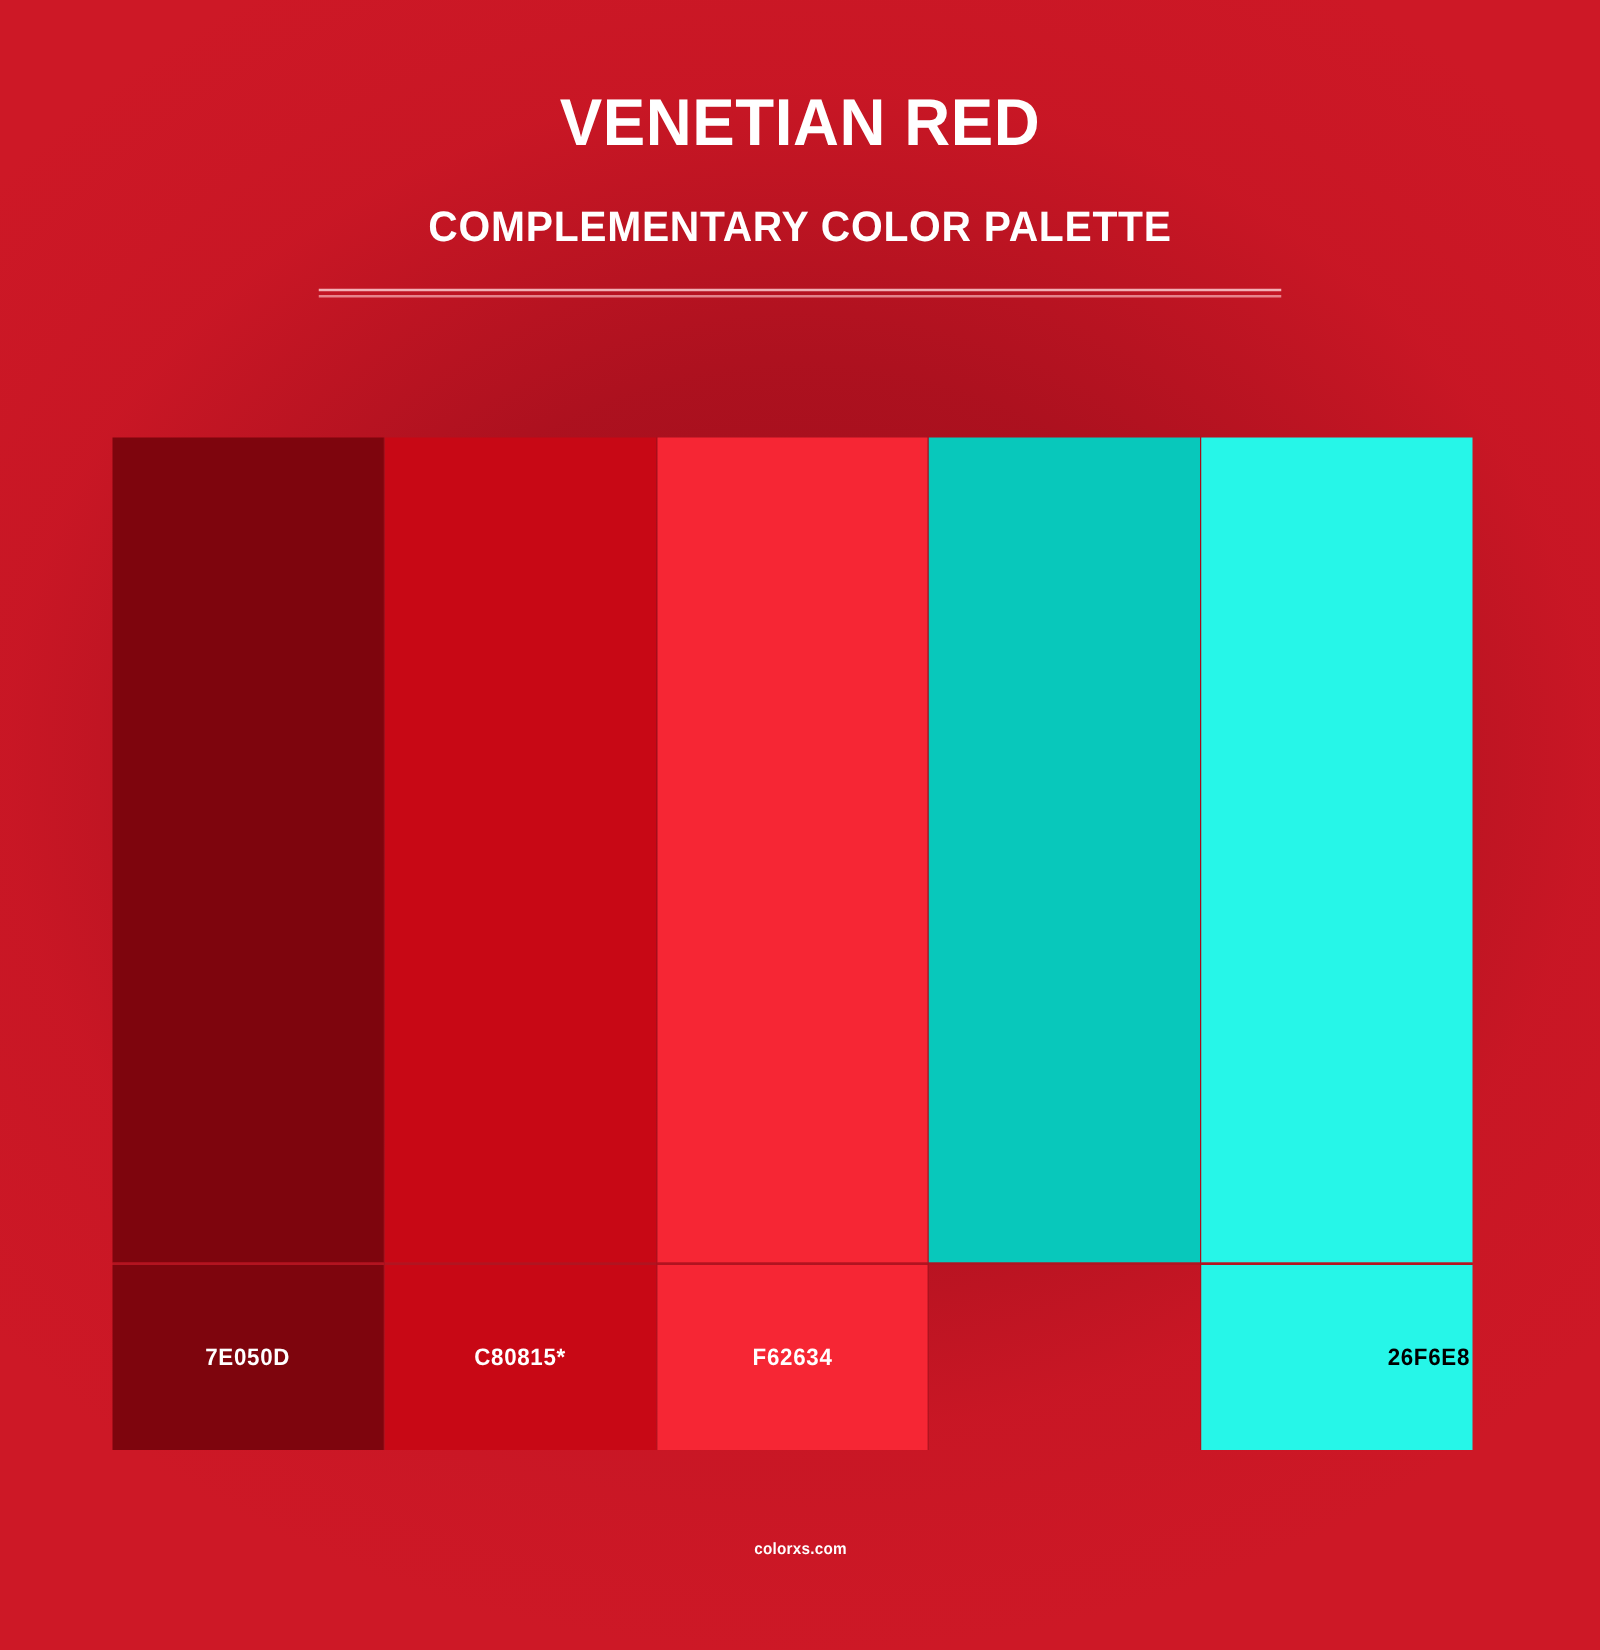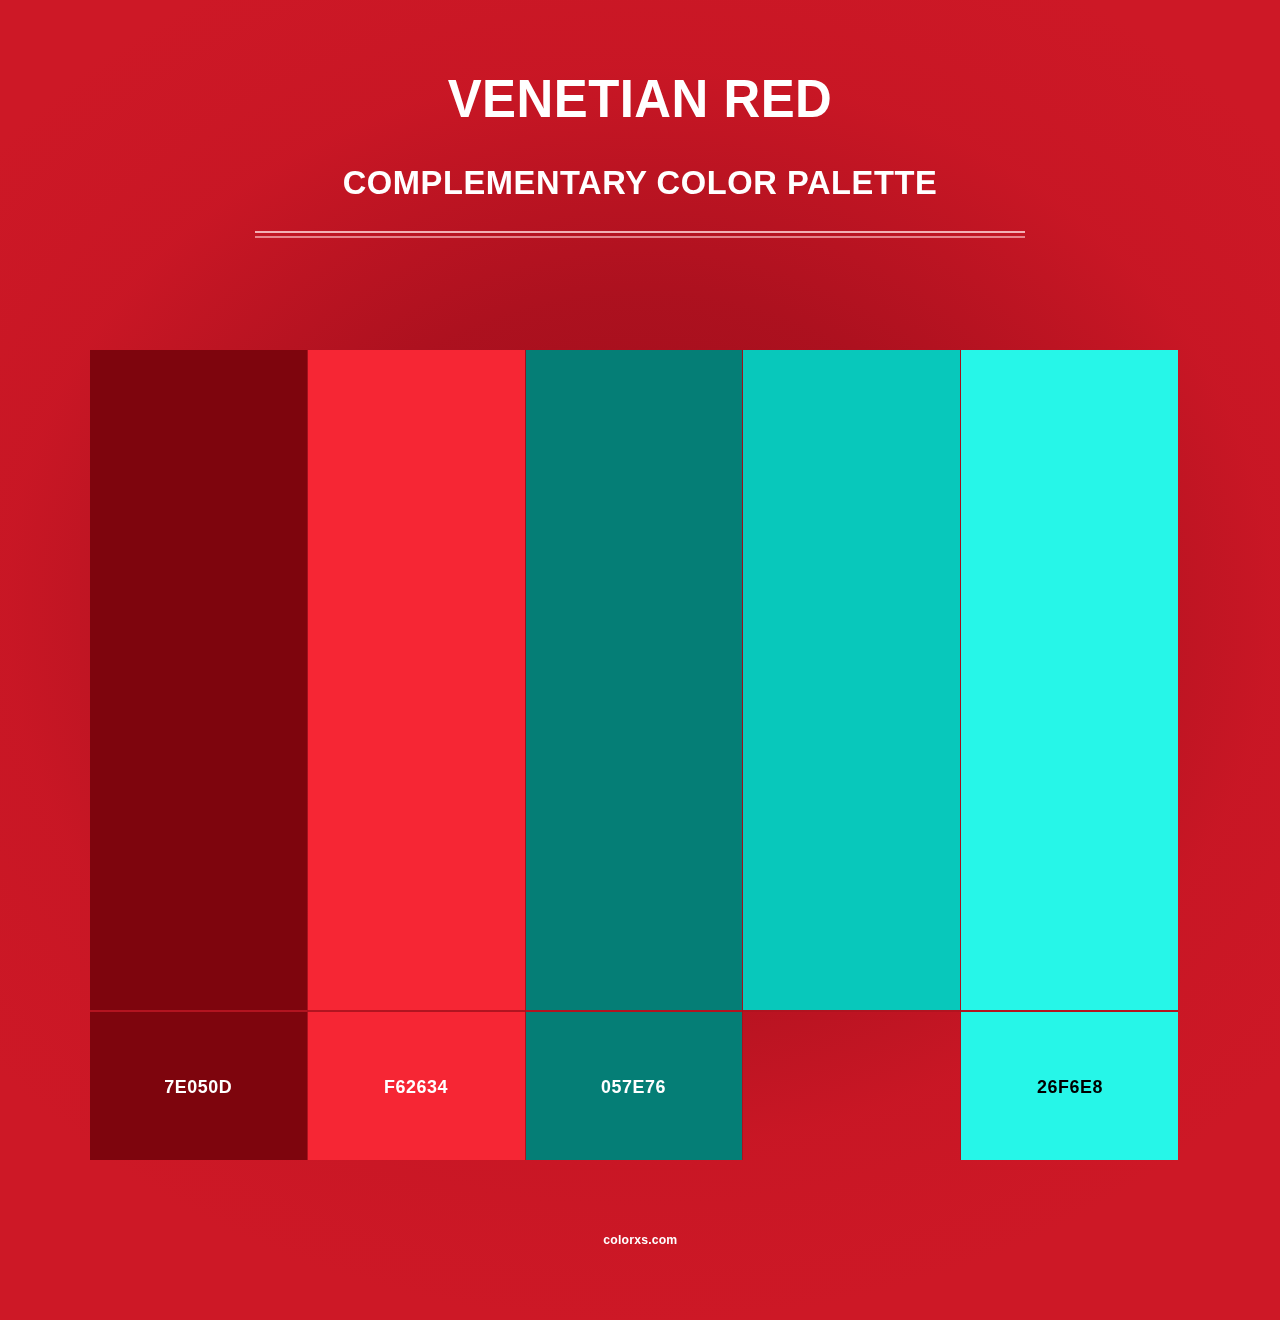--- a/index.html
+++ b/index.html
@@ -169,46 +169,46 @@
   <div id="swatch-board">
 
     <div class="swatch-column">
       <div class="swatch-body" style="background: rgb(126, 5, 13);"></div>
       <div class="swatch-separator"></div>
       <div class="swatch-label-band" style="background: rgb(126, 5, 13);">
         <span class="swatch-hex" style="color: rgb(255, 255, 255);">7E050D</span>
       </div>
     </div>
 
+    <div class="swatch-column">
+      <div class="swatch-body" style="background: rgb(200, 8, 21);"></div>
+      <div class="swatch-separator"></div>
+      <div class="swatch-label-band" style="background: rgb(200, 8, 21);">
+        <span class="swatch-hex" style="color: rgb(255, 255, 255);">C80815*</span>
+      </div>
+    </div>
 
     <div class="swatch-column">
       <div class="swatch-body" style="background: rgb(246, 38, 52);"></div>
       <div class="swatch-separator"></div>
       <div class="swatch-label-band" style="background: rgb(246, 38, 52);">
         <span class="swatch-hex" style="color: rgb(255, 255, 255);">F62634</span>
       </div>
     </div>
 
-    <div class="swatch-column">
-      <div class="swatch-body" style="background: rgb(5, 126, 118);"></div>
-      <div class="swatch-separator"></div>
-      <div class="swatch-label-band" style="background: rgb(5, 126, 118);">
-        <span class="swatch-hex" style="color: rgb(255, 255, 255);">057E76</span>
-      </div>
-    </div>
 
     <div class="swatch-column">
       <div class="swatch-body" style="background: rgb(8, 200, 187);"></div>
       <div class="swatch-separator"></div>
     </div>
 
     <div class="swatch-column">
       <div class="swatch-body" style="background: rgb(38, 246, 232);"></div>
       <div class="swatch-separator"></div>
-      <div class="swatch-label-band" style="background: rgb(38, 246, 232);">
+      <div class="swatch-label-band" style="background: rgb(38, 246, 232); justify-content: flex-end;">
         <span class="swatch-hex" style="color: rgb(0, 0, 0);">26F6E8</span>
       </div>
     </div>
 
   </div>
 
   <div id="footer">
     <span id="footer-brand">colorxs.com</span>
   </div>
 

